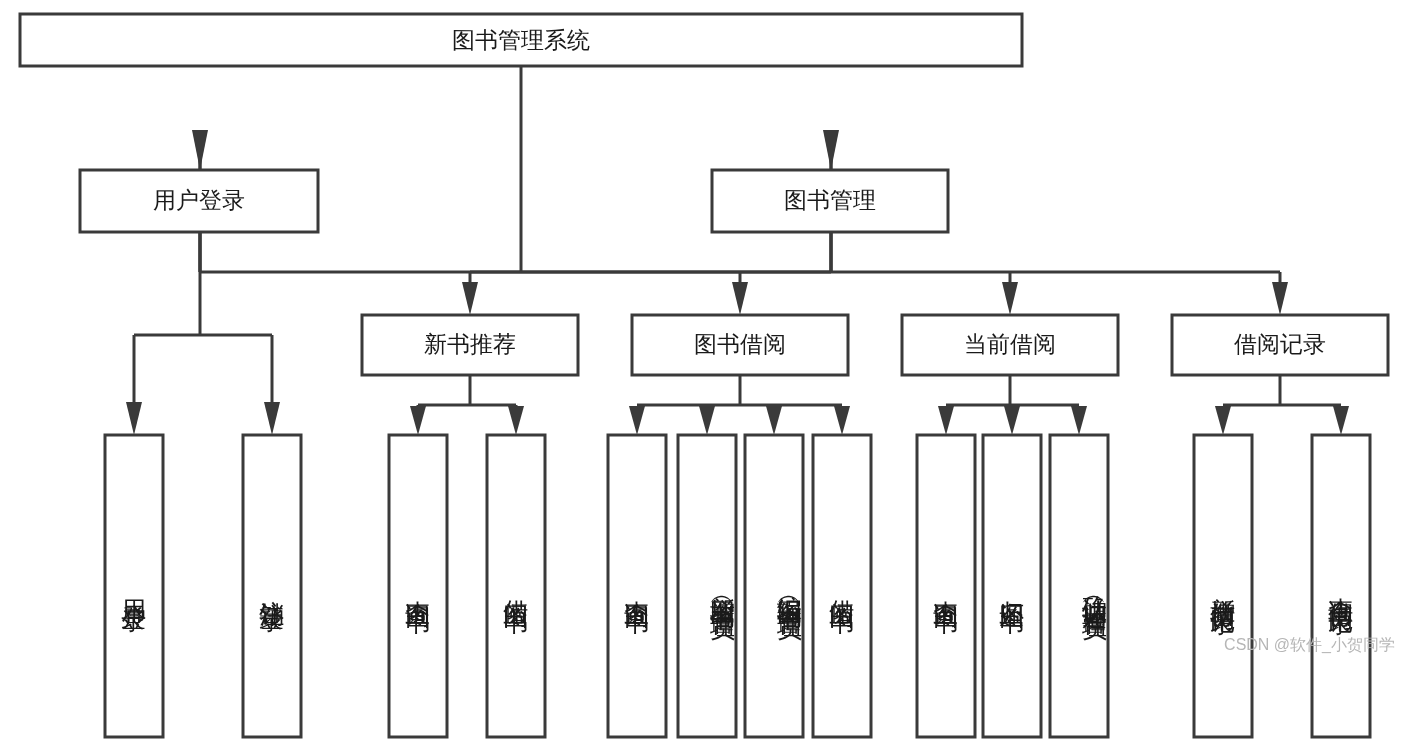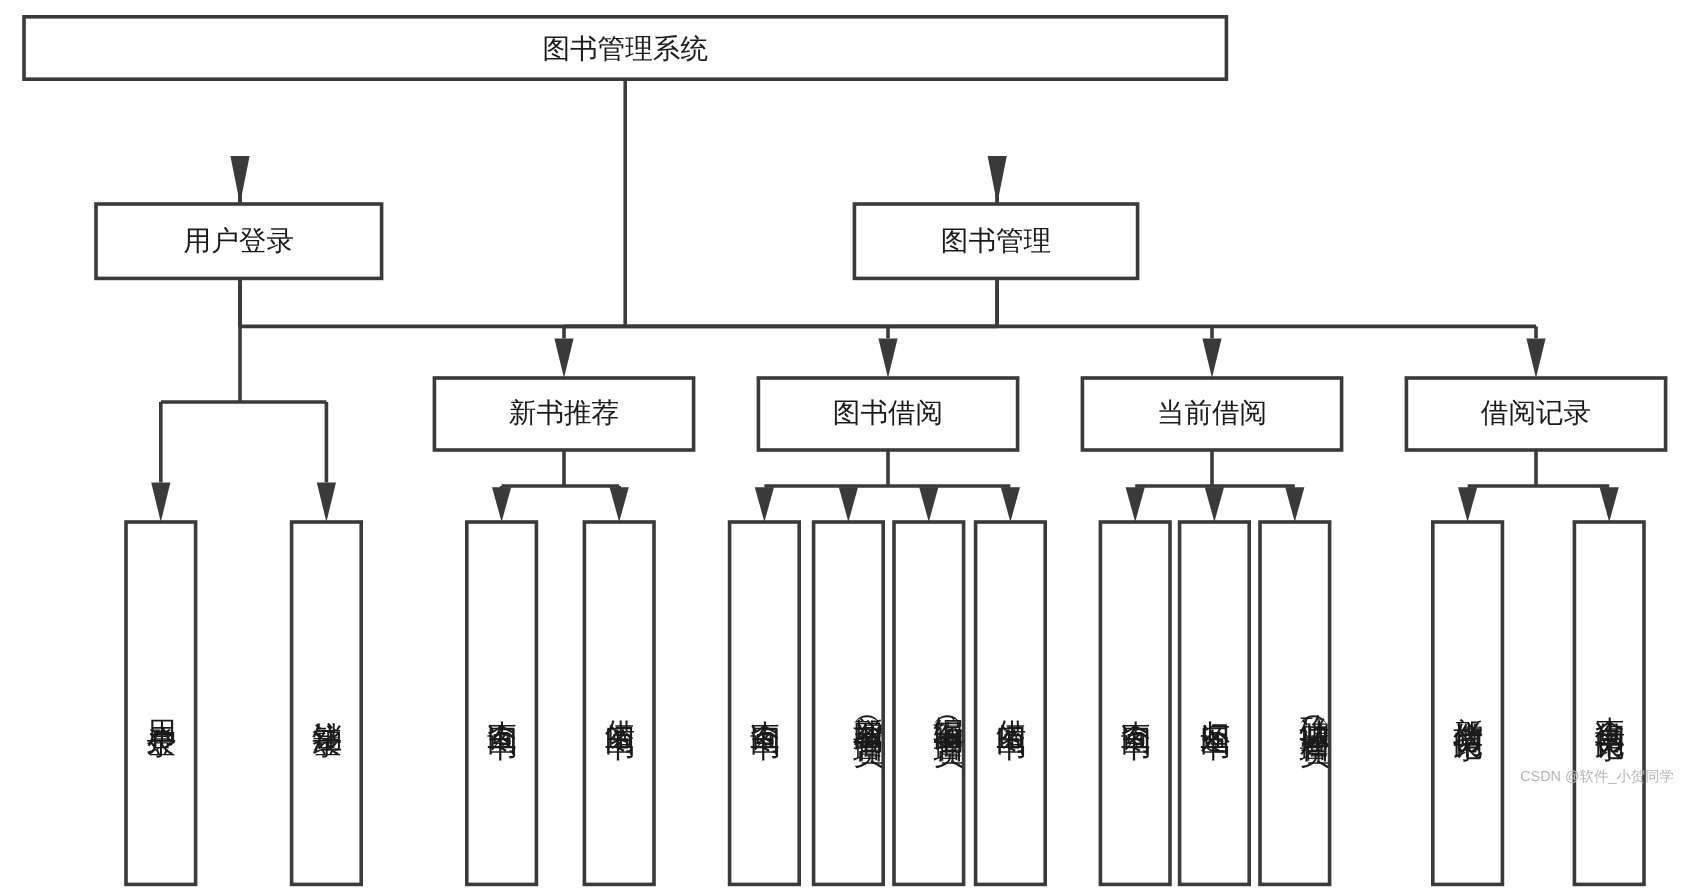--- a/index.html
+++ b/index.html
@@ -58,21 +58,21 @@
   }
   .arrow-head {
     fill: #3a3a3a;
     stroke: none;
   }
   .watermark {
     position: absolute;
     right: 10px;
     bottom: 6px;
     font-family: "Liberation Sans", "DejaVu Sans", sans-serif;
-    font-size: 12px;
+    font-size: 16px;
     color: #b6b6b6;
     white-space: nowrap;
     pointer-events: none;
     margin-left: 35px;
   }
 </style>
 </head>
 <body>
 
 <div id="diagram-root">

